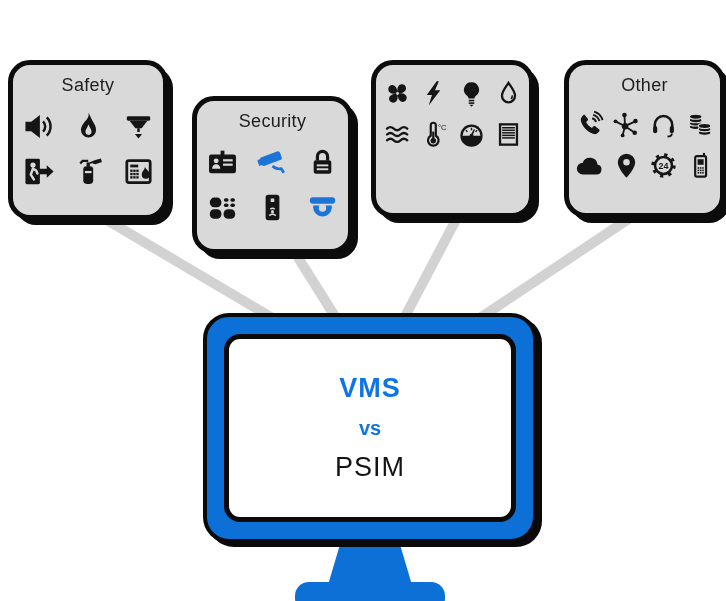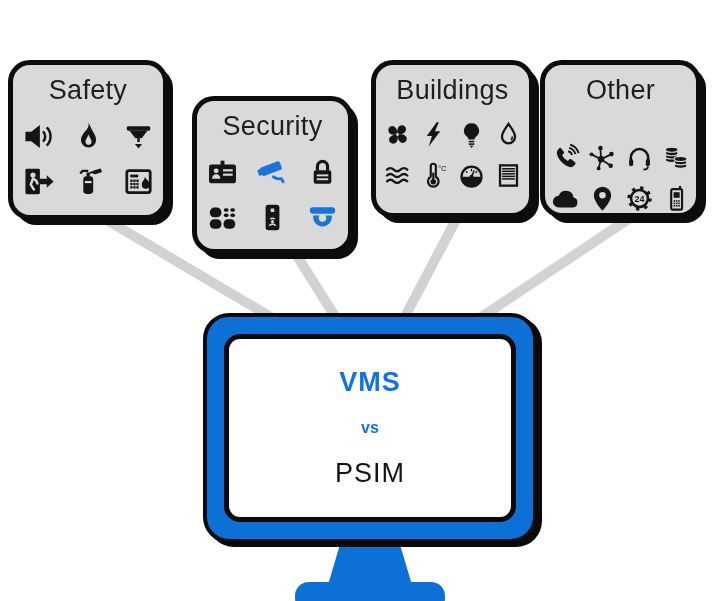--- a/index.html
+++ b/index.html
@@ -7,43 +7,43 @@
   #canvas{position:relative;width:726px;height:601px;overflow:hidden;background:var(--page-bg,#ffffff);}
   
   #connectors{position:absolute;left:0;top:0;z-index:1;}
   
   .cat-box{position:absolute;z-index:2;box-sizing:border-box;
     background:var(--box-fill,#d9d9d9);
     border:5px solid var(--box-outline,#0c0c0c);
     border-radius:22px;
     box-shadow:6px 6px 0 -1px var(--box-outline,#0c0c0c);
     display:flex;flex-direction:column;align-items:center;}
-  .cat-title{margin-top:11px;font-size:27px;font-weight:400;color:var(--title-text,#1e1e1e);letter-spacing:.3px;line-height:1.1;}
+  .cat-title{margin-top:11px;font-size:18px;font-weight:400;color:var(--title-text,#1e1e1e);letter-spacing:.3px;line-height:1.1;}
   .icon-rows{display:flex;flex-direction:column;gap:12px;margin-top:14px;align-items:center;}
   .icon-row{display:flex;align-items:center;justify-content:center;}
   .cols3 .icon-row{gap:17px;}
   .cols4 .icon-row{gap:8px;}
   .icon{display:block;}
   .cols3 .icon{width:33px;height:33px;}
   .cols4 .icon{width:29px;height:29px;}
   .icon-black{color:var(--icon-black,#151515);}
   .icon-blue{color:var(--icon-blue,#1b74d8);}
   svg text{font-family:"Liberation Sans",sans-serif;}
   
   #monitor{position:absolute;left:203px;top:313px;width:334px;height:230px;z-index:3;box-sizing:border-box;
     background:var(--monitor-blue,#0d70d6);
     border:4px solid #0a0a0a;border-radius:26px;
     box-shadow:5px 4px 0 #0a0a0a;}
   #screen{position:absolute;left:17px;right:17px;top:17px;bottom:17px;box-sizing:border-box;
     background:var(--page-bg,#ffffff);
     border:5px solid #0a0a0a;border-radius:16px;
-    display:flex;flex-direction:column;align-items:center;justify-content:center;gap:24px;}
+    display:flex;flex-direction:column;align-items:center;justify-content:center;gap:16px;}
   .screen-line{line-height:1;}
   .vms-line{font-size:27px;font-weight:bold;letter-spacing:1px;color:var(--vms-blue,#0f74e4);}
-  .vs-line{font-size:16px;font-weight:bold;color:var(--vms-blue,#0f74e4);}
+  .vs-line{font-size:20px;font-weight:bold;color:var(--vms-blue,#0f74e4);}
   .psim-line{font-size:27px;font-weight:normal;letter-spacing:1px;color:var(--psim-text,#131313);}
   #stand-neck{position:absolute;left:328px;top:541px;width:84px;height:44px;z-index:2;
     background:var(--monitor-blue,#0d70d6);
     clip-path:polygon(15.5% 0,84.5% 0,100% 100%,0 100%);}
   #stand-base{position:absolute;left:295px;top:582px;width:150px;height:30px;z-index:2;
     background:var(--monitor-blue,#0d70d6);border-radius:14px;}
   #symbol-defs{position:absolute;width:0;height:0;overflow:hidden;}
 </style>
 </head>
 <body>
@@ -308,21 +308,20 @@
             <use href="#sym-intercom-icon" xlink:href="#sym-intercom-icon"></use>
           </svg>
           <svg viewBox="0 0 24 24" class="icon icon-blue">
             <use href="#sym-dome-camera-icon" xlink:href="#sym-dome-camera-icon"></use>
           </svg>
         </div>
       </div>
   </div>
 
   <div class="cat-box cols4" style="left:371px;top:60px;width:163px;height:158px;">
-    <div class="cat-title">Buildings</div>
     <div class="icon-rows">
         <div class="icon-row">
           <svg viewBox="0 0 24 24" class="icon icon-black">
             <use href="#sym-fan-icon" xlink:href="#sym-fan-icon"></use>
           </svg>
           <svg viewBox="0 0 24 24" class="icon icon-black">
             <use href="#sym-lightning-icon" xlink:href="#sym-lightning-icon"></use>
           </svg>
           <svg viewBox="0 0 24 24" class="icon icon-black">
             <use href="#sym-bulb-icon" xlink:href="#sym-bulb-icon"></use>
@@ -341,21 +340,21 @@
           <svg viewBox="0 0 24 24" class="icon icon-black">
             <use href="#sym-gauge-icon" xlink:href="#sym-gauge-icon"></use>
           </svg>
           <svg viewBox="0 0 24 24" class="icon icon-black">
             <use href="#sym-blinds-icon" xlink:href="#sym-blinds-icon"></use>
           </svg>
         </div>
       </div>
   </div>
 
-  <div class="cat-box cols4" style="left:540px;top:60px;width:161px;height:158px;justify-content:space-between;">
+  <div class="cat-box cols4" style="left:564px;top:60px;width:161px;height:158px;">
     <div class="cat-title">Other</div>
     <div class="icon-rows">
         <div class="icon-row">
           <svg viewBox="0 0 24 24" class="icon icon-black">
             <use href="#sym-ringing-phone-icon" xlink:href="#sym-ringing-phone-icon"></use>
           </svg>
           <svg viewBox="0 0 24 24" class="icon icon-black">
             <use href="#sym-network-icon" xlink:href="#sym-network-icon"></use>
           </svg>
           <svg viewBox="0 0 24 24" class="icon icon-black">

